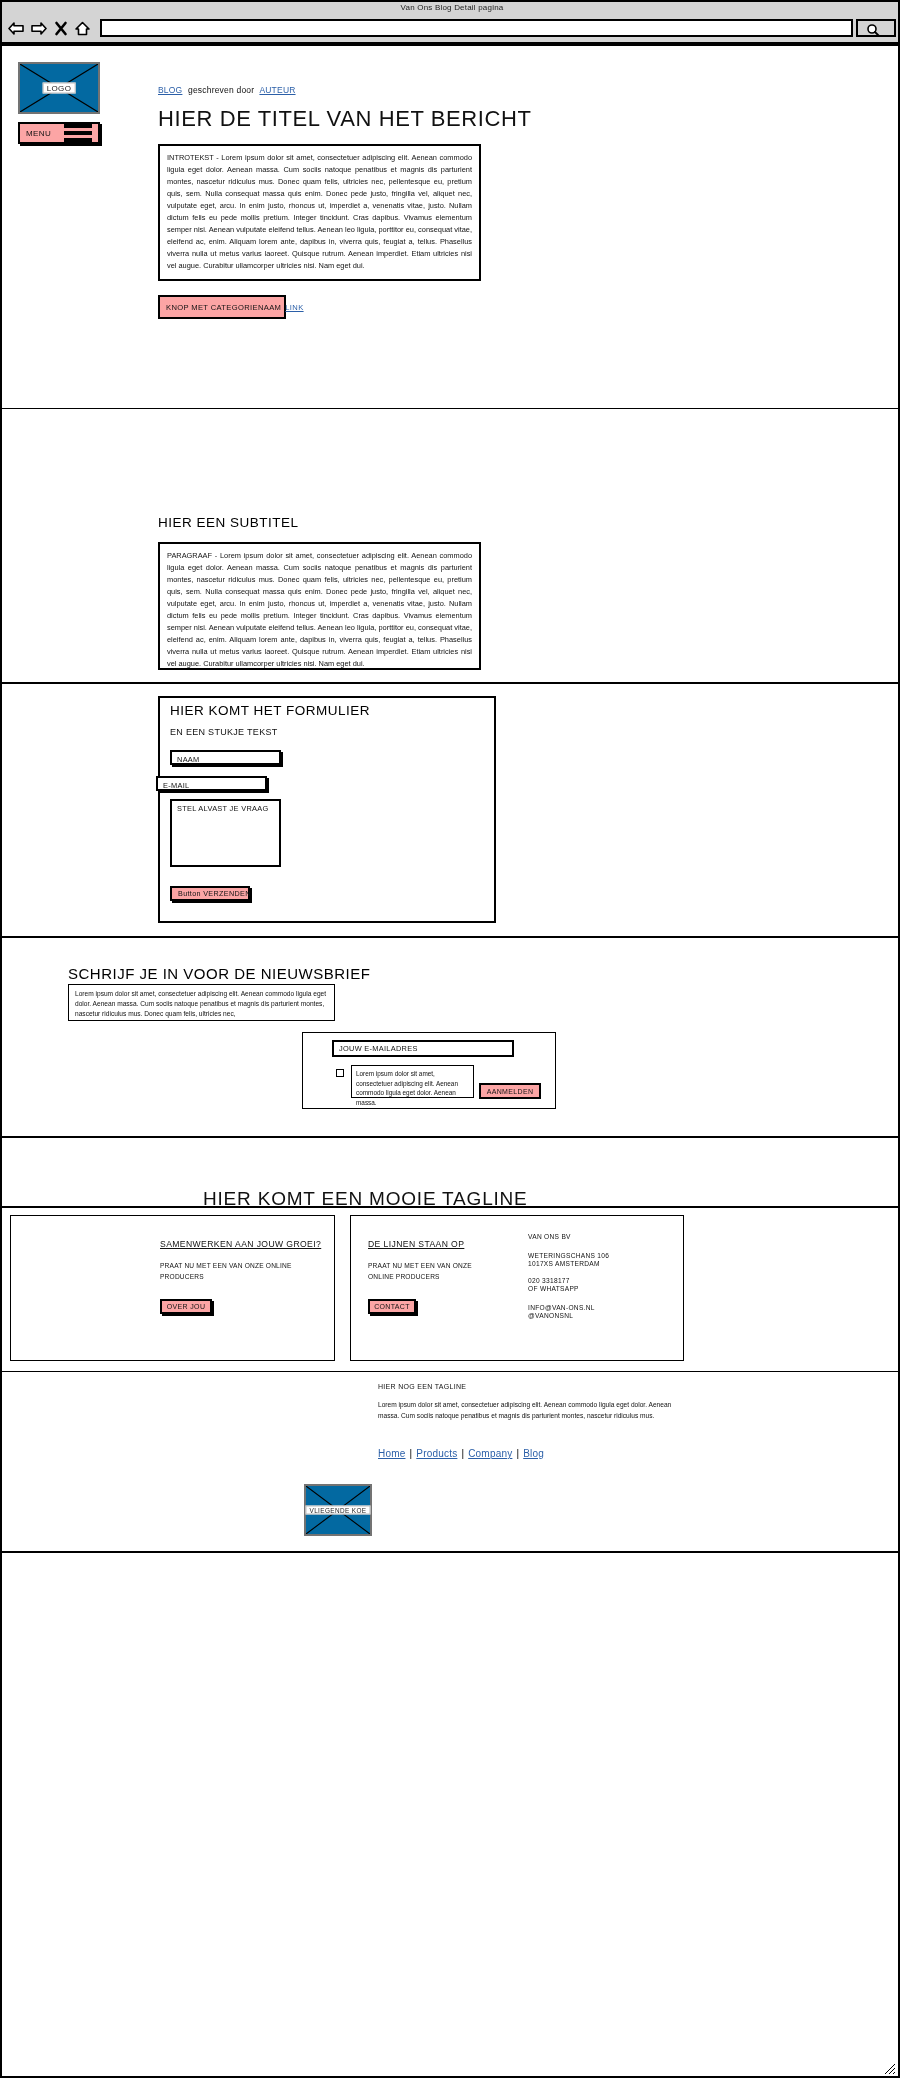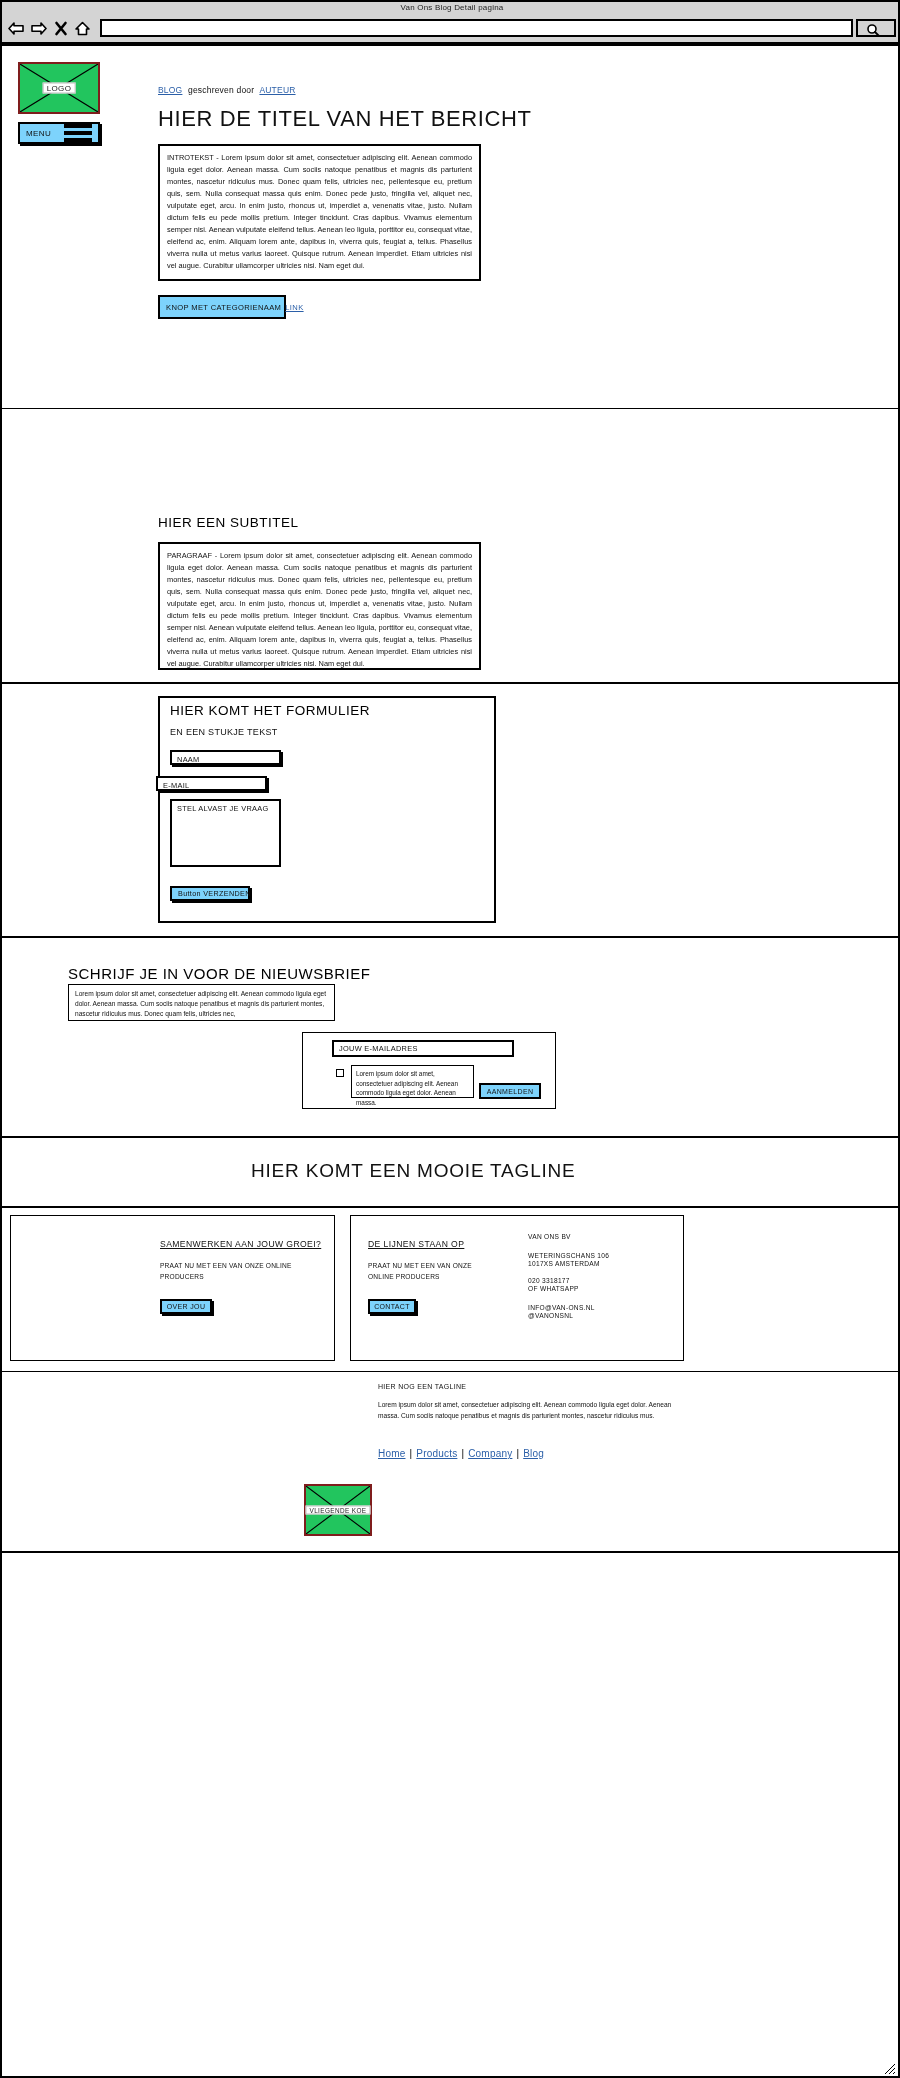--- a/index.html
+++ b/index.html
@@ -21,38 +21,38 @@
   .urlbar-text{position:absolute;left:5px;top:2px;font-size:9px;color:#555;}
   .searchbox{width:40px;height:18px;background:#d4d4d4;border:2px solid #000;box-sizing:border-box;position:relative;margin-left:-2px;}
   .searchbox svg{position:absolute;left:8px;top:2px;}
 
   
   .wf-box{border:2px solid #000;box-sizing:border-box;background:#fff;}
   .thin{border-width:1px;}
   .hr{position:absolute;left:0;width:900px;height:0;border-top:1px solid #000;}
   .hr2{position:absolute;left:0;width:900px;height:0;border-top:2px solid #000;}
 
-  .placeholder{position:absolute;box-sizing:border-box;border:2px solid #7f1d1d;background:#22c55e;}
+  .placeholder{position:absolute;box-sizing:border-box;border:2px solid #737373;background:#0369a1;}
   .placeholder .x1,.placeholder .x2{position:absolute;left:0;top:0;width:100%;height:100%;}
   .placeholder .lbl{
     position:absolute;left:50%;top:50%;transform:translate(-50%,-50%);
     background:#fff;border:1px solid #bbb;padding:0 3px;font-size:8px;letter-spacing:.4px;color:#222;white-space:nowrap;
   }
 
   .textbox{position:absolute;box-sizing:border-box;border:2px solid #000;background:#fff;padding:6px 7px;
     font-size:7.4px;line-height:1.62;text-align:justify;color:#111;}
   .textbox.thinb{border-width:1px;}
 
   .h1{position:absolute;font-size:22px;letter-spacing:.6px;color:#111;white-space:nowrap;font-weight:400;}
   .h2{position:absolute;font-size:13.5px;letter-spacing:.5px;color:#000000;white-space:nowrap;font-weight:400;}
   .h3{position:absolute;font-size:12px;letter-spacing:.4px;color:#111;white-space:nowrap;font-weight:400;text-decoration:underline;}
   .h4{position:absolute;font-size:9px;letter-spacing:.3px;color:#111;white-space:nowrap;font-weight:400;}
   .tagline{position:absolute;font-size:19px;letter-spacing:.8px;color:#111;white-space:nowrap;}
 
-  .btn{position:absolute;box-sizing:border-box;border:2px solid #000;background:#7dd3fc;
+  .btn{position:absolute;box-sizing:border-box;border:2px solid #000;background:#fca5a5;
        font-size:7.6px;letter-spacing:.35px;color:#111;display:flex;align-items:center;padding:3px 6px;white-space:nowrap;}
   .btn.center{justify-content:center;}
   .btn.shadow{box-shadow:2px 2px 0 #000;}
 
   .field{position:absolute;box-sizing:border-box;border:2px solid #000;background:#fff;
          font-size:7.4px;letter-spacing:.3px;color:#111;display:flex;align-items:flex-start;padding:3px 5px;}
   .field.shadow{box-shadow:2px 2px 0 #000;}
 
   .smalltext{position:absolute;font-size:7.4px;line-height:1.6;color:#111;}
   .link{color:#2b5fa8;text-decoration:underline;}
@@ -194,21 +194,21 @@
   <div class="textbox thinb" style="left:351px;top:1065px;width:123px;height:33px;font-size:6.4px;line-height:1.5;padding:3px 4px;text-align:left;">
     <span>Lorem ipsum dolor sit amet, consectetuer adipiscing elit. Aenean commodo ligula eget dolor. Aenean massa.</span>
   </div>
 
   <div class="btn center" style="left:479px;top:1083px;width:62px;height:16px;font-size:7px;">
     <span>AANMELDEN</span>
   </div>
 
   <div class="hr2" style="top:1136px;"></div>
 
-  <div class="tagline" style="left:203px;top:1160px;margin-left:48px;">HIER KOMT EEN MOOIE TAGLINE</div>
+  <div class="tagline" style="left:203px;top:1188px;">HIER KOMT EEN MOOIE TAGLINE</div>
 
   <div class="hr2" style="top:1206px;"></div>
 
   <div class="placeholder" style="left:10px;top:1233px;width:133px;height:122px;">
     <svg class="x1" viewBox="0 0 133 122" preserveAspectRatio="none">
         <path d="M0,0 L133,122 M133,0 L0,122" stroke="#000" stroke-width="1.2" fill="none"></path>
       </svg>
     <div class="lbl">FOTO</div>
   </div>
 

